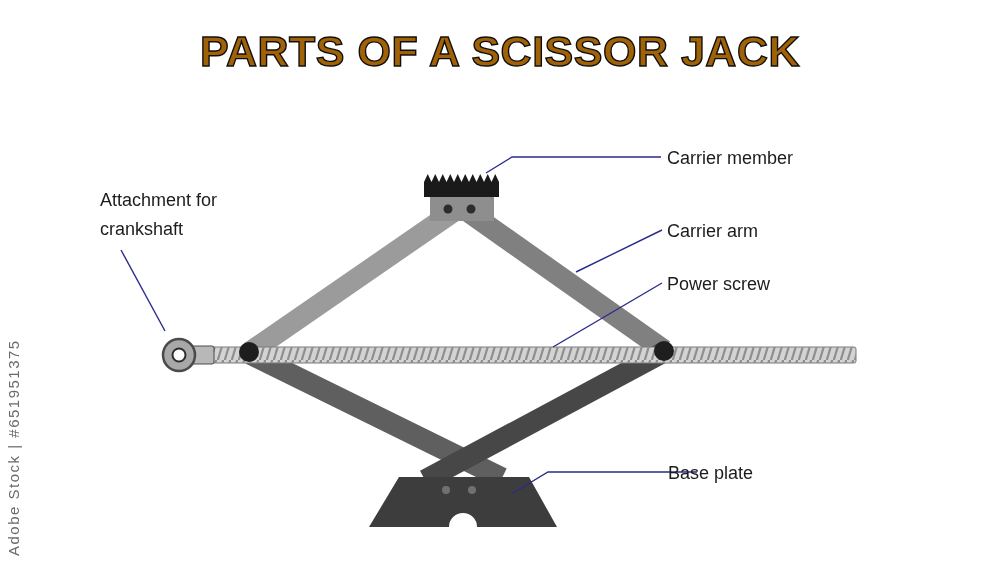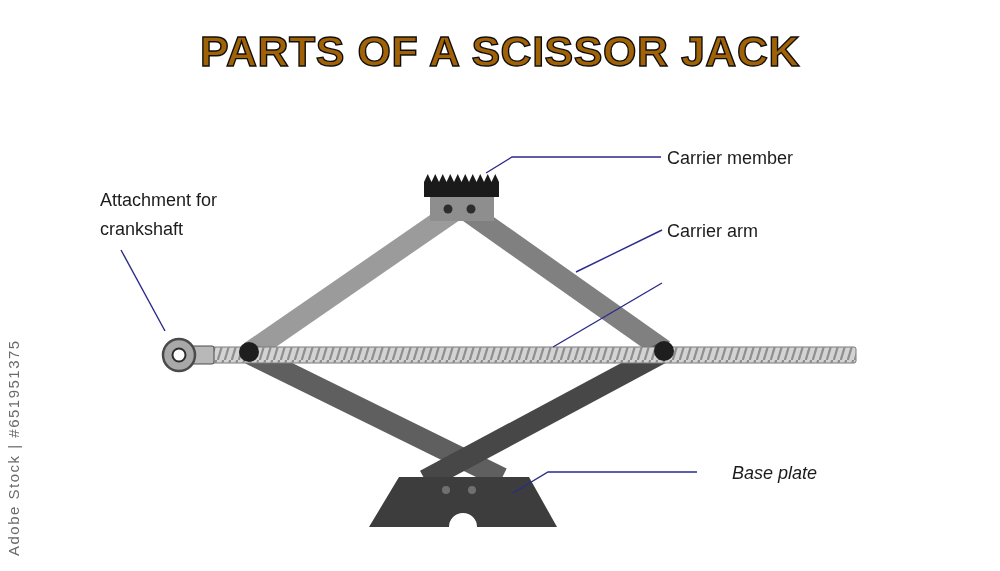--- a/index.html
+++ b/index.html
@@ -34,21 +34,21 @@
   .label {
     position: absolute;
     font-size: 18px;
     color: #1c1c1c;
     line-height: 1.6;
   }
   .label-carrier   { left: 667px; top: 144px; }
   .label-lifting   { left: 667px; top: 217px; }
   .label-power     { left: 667px; top: 270px; }
   .label-attachment{ left: 80px;  top: 186px; width: 165px; margin-left: 20px; }
-  .label-base      { left: 732px; top: 459px; font-style: italic; }
+  .label-base      { left: 668px; top: 459px; }
   .watermark {
     position: absolute;
     left: 5px;
     top: 556px;
     transform: rotate(-90deg);
     transform-origin: 0 0;
     font-size: 15px;
     letter-spacing: 1.5px;
     color: #6a6a6a;
     white-space: nowrap;
@@ -100,18 +100,19 @@
       <polyline points="661,157 512,157 486,173" fill="none" stroke="#2b2b8c"></polyline>
       <line x1="662" y1="230" x2="576" y2="272" stroke="#2b2b8c"></line>
       <line x1="662" y1="283" x2="553" y2="347" stroke="#2b2b8c"></line>
       <line x1="121" y1="250" x2="165" y2="331" stroke="#2b2b8c"></line>
       <polyline points="697,472 548,472 513,493" fill="none" stroke="#2b2b8c"></polyline>
     </g>
   </svg>
 
   <div class="label label-carrier">Carrier member</div>
   <div class="label label-lifting">Carrier arm</div>
+  <div class="label label-power">Power screw</div>
   <div class="label label-attachment">Attachment for crankshaft</div>
   <div class="label label-base">Base plate</div>
 
   <div class="watermark">Adobe Stock | #651951375</div>
 
 </div>
 
 </body></html>

